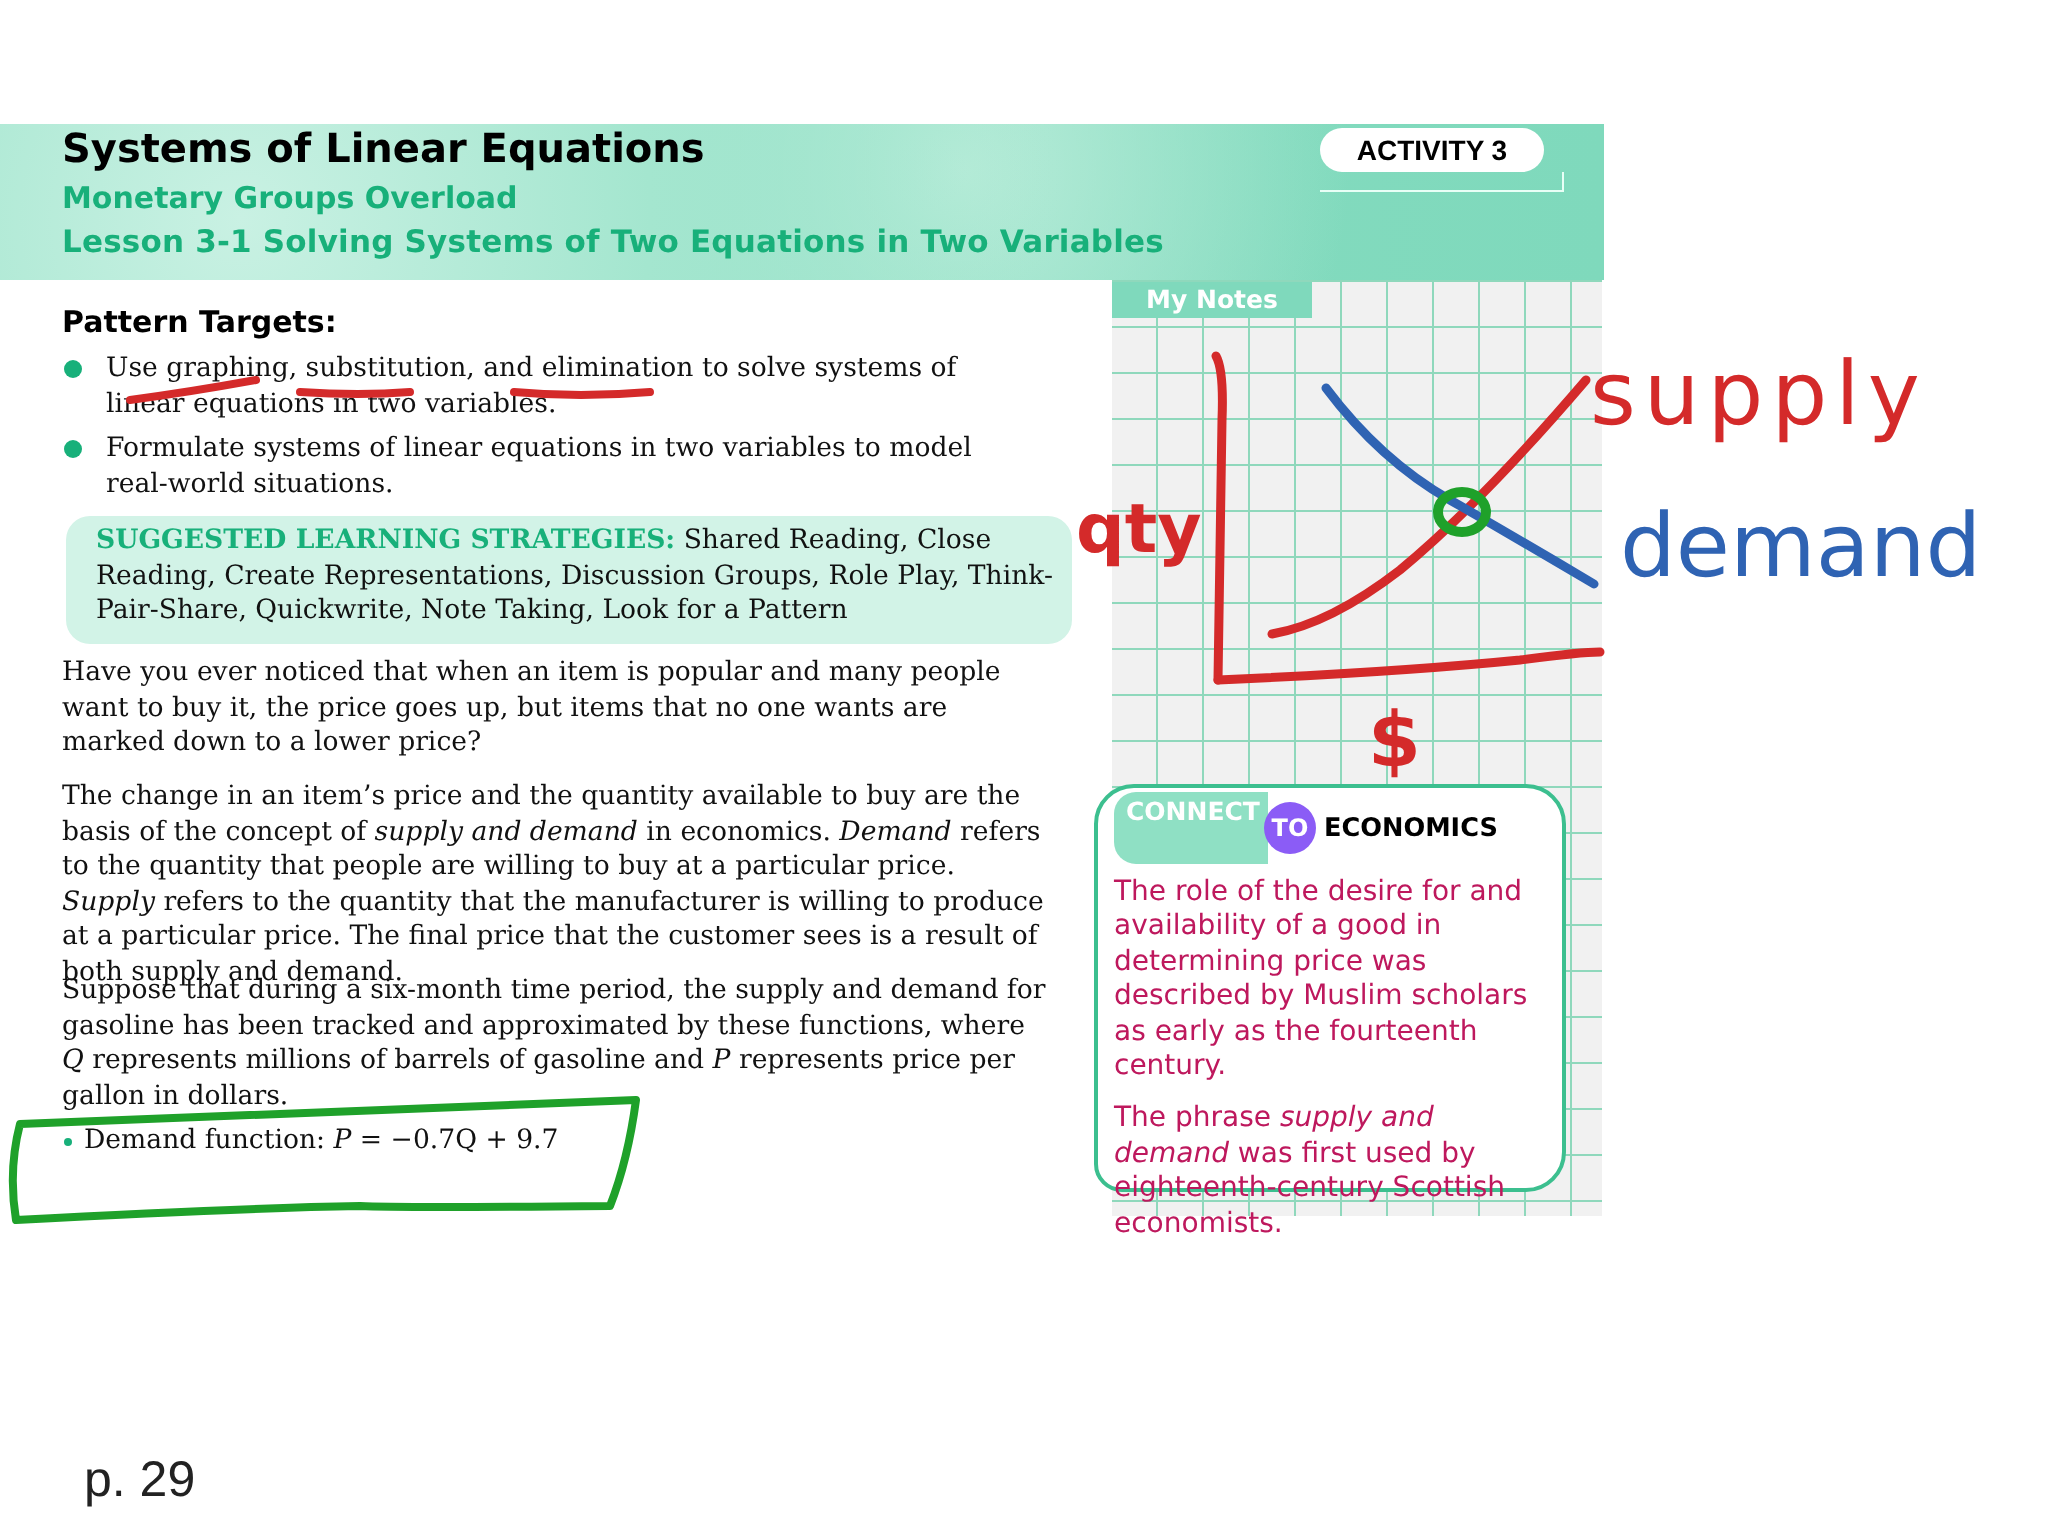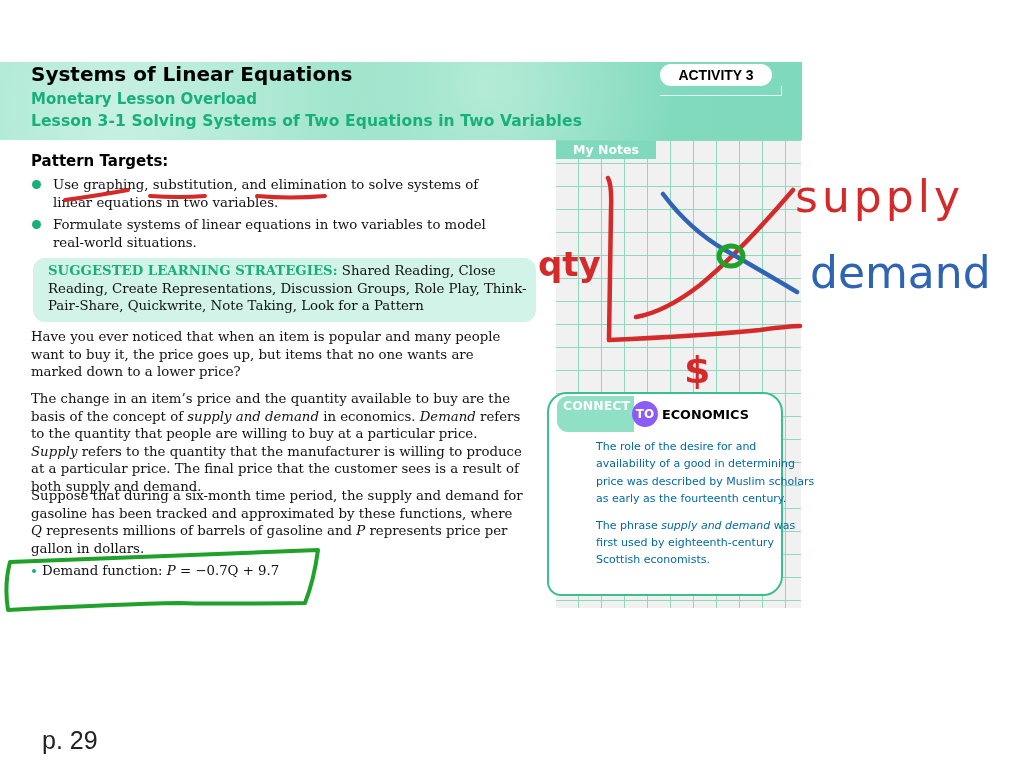--- a/index.html
+++ b/index.html
@@ -31,35 +31,35 @@
   .para { position:absolute; left:31px; width:494px; font-size:13.3px; line-height:17.6px; color:#111; margin:0; }
   .func-list { position:absolute; left:31px; top:560px; width:400px; margin:0; padding:0; list-style:none; font-size:13.3px; line-height:21px; color:#111; }
   .func-list li { position:relative; padding-left:11px; }
   .func-list .sdot { position:absolute; left:1px; top:9px; width:4px; height:4px; border-radius:50%; background:#18b07a; }
 
   .connect { position:absolute; left:547px; top:392px; width:232px; height:200px; background:#fff; border:2px solid #3cbf8f; border-radius:20px 20px 20px 14px; }
   .connect-head { position:absolute; left:8px; top:10px; height:20px; font-family:"DejaVu Sans", sans-serif; font-weight:bold; font-size:12.5px; display:flex; align-items:center; }
   .pill-connect { background:#8fe0c4; color:#fff; border-radius:11px 0 0 11px; padding:0 4px 0 6px; height:36px; line-height:20px; }
   .pill-to { background:#8b5cf6; color:#fff; border-radius:50%; width:26px; height:26px; line-height:26px; text-align:center; margin-left:-2px; font-size:12px; }
   .pill-econ { color:#000; margin-left:4px; font-size:12.8px; }
-  .connect-body { position:absolute; left:8px; top:44px; width:220px; font-family:"DejaVu Sans", sans-serif; font-size:11px; line-height:17.4px; color:#0369a1;margin-left:39px; }
+  .connect-body { position:absolute; left:8px; top:44px; width:220px; font-family:"DejaVu Sans", sans-serif; font-size:14px; line-height:17.4px; color:#be185d; }
   .connect-body p { margin:0 0 9px 0; }
 
   .page-number { position:absolute; left:42px; top:726px; font-family:"Liberation Sans", sans-serif; font-size:25px; color:#222; }
 
   .ink { position:absolute; left:0; top:0; width:1024px; height:768px; pointer-events:none; }
 </style>
 </head>
 <body>
 
 <div class="page">
 
   <div class="header"></div>
   <div class="title">Systems of Linear Equations</div>
-  <div class="subtitle">Monetary Lesson Overload</div>
+  <div class="subtitle">Monetary Groups Overload</div>
   <div class="lesson">Lesson 3-1  Solving Systems of Two Equations in Two Variables</div>
   <div class="activity-frame"></div>
   <div class="activity">ACTIVITY 3</div>
 
   <div class="notes"></div>
   <div class="notes-tab">My Notes</div>
 
   <div class="lt-heading">Pattern Targets:</div>
   <ul class="bullet-list">
     <li>

